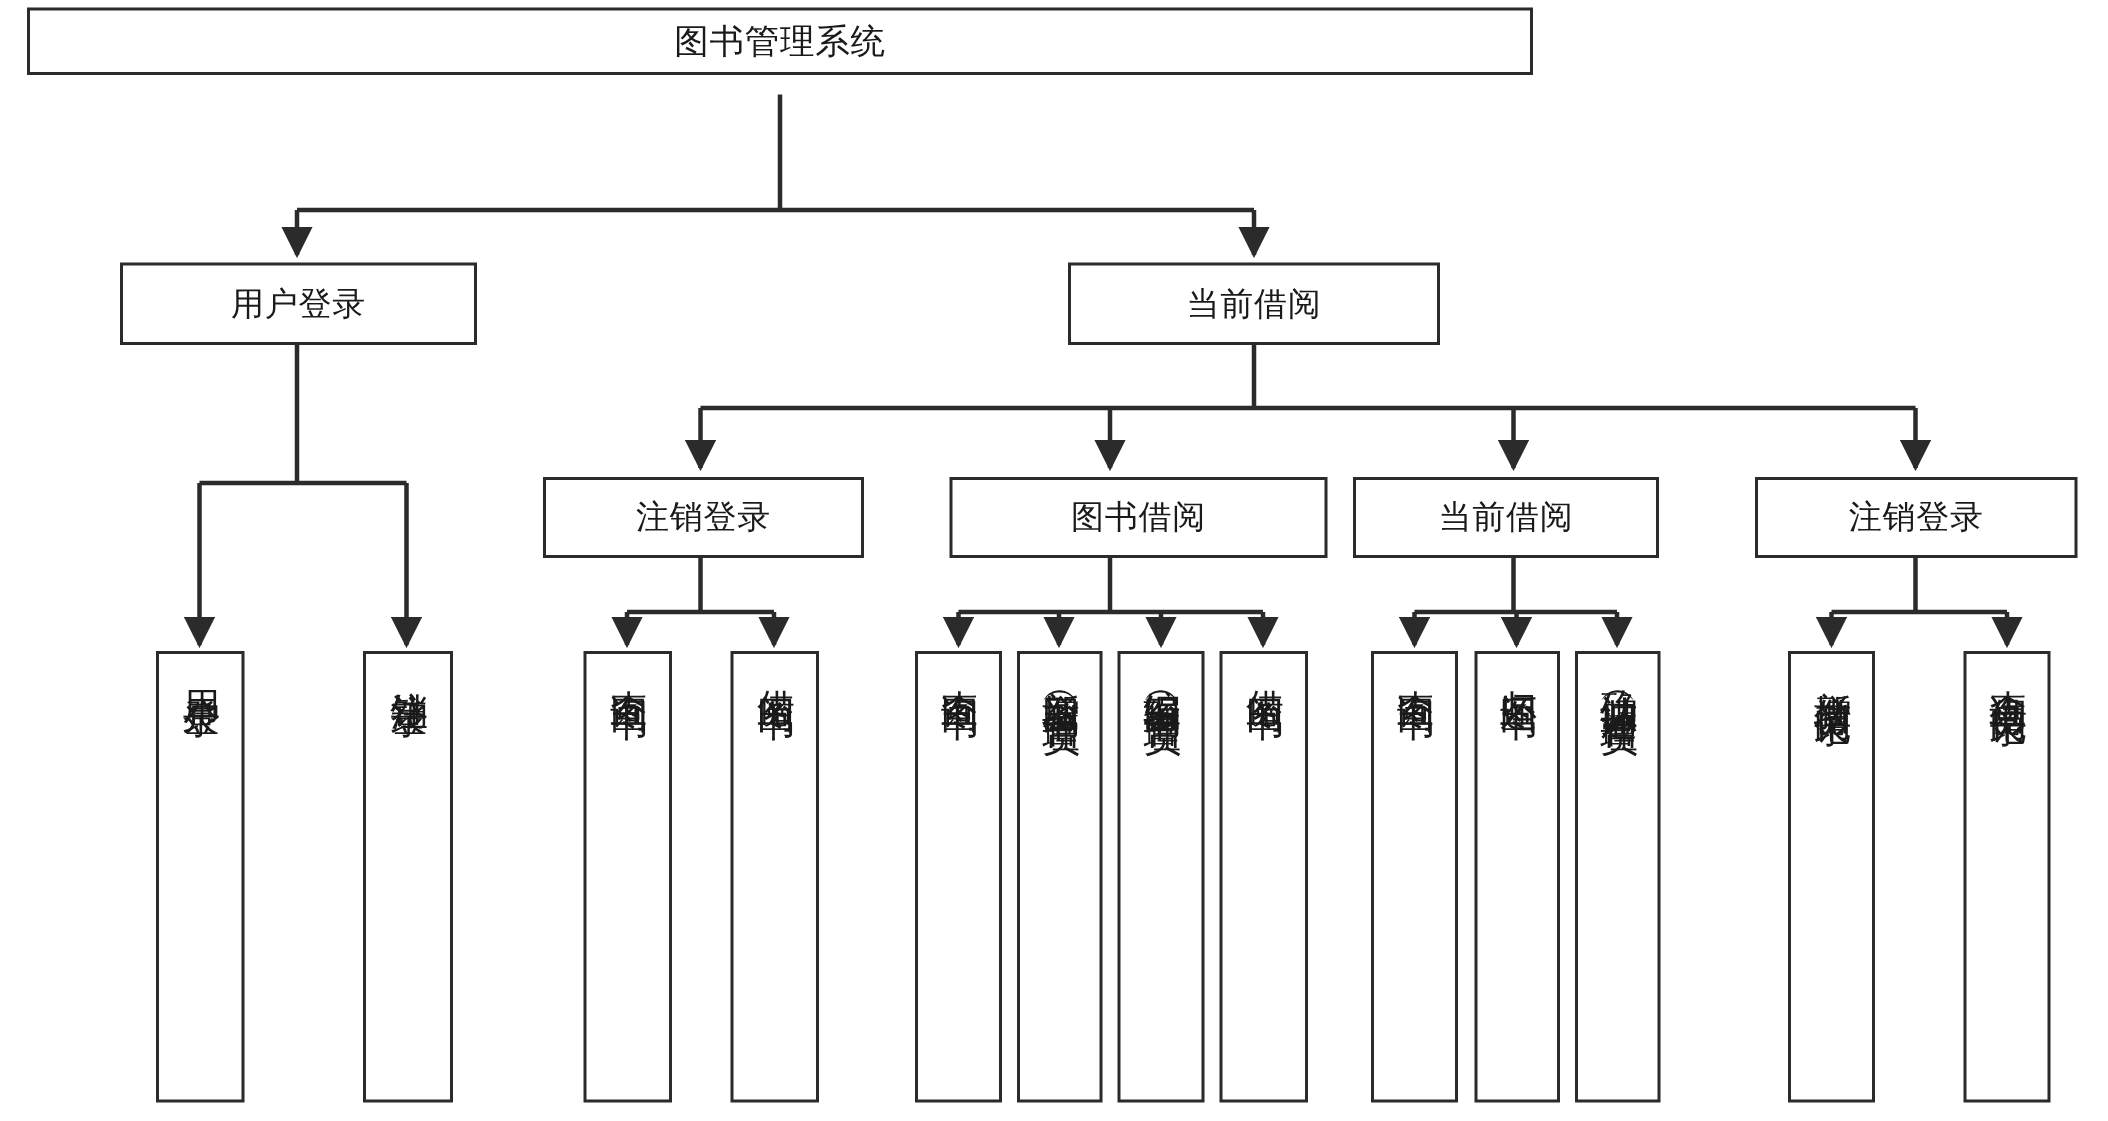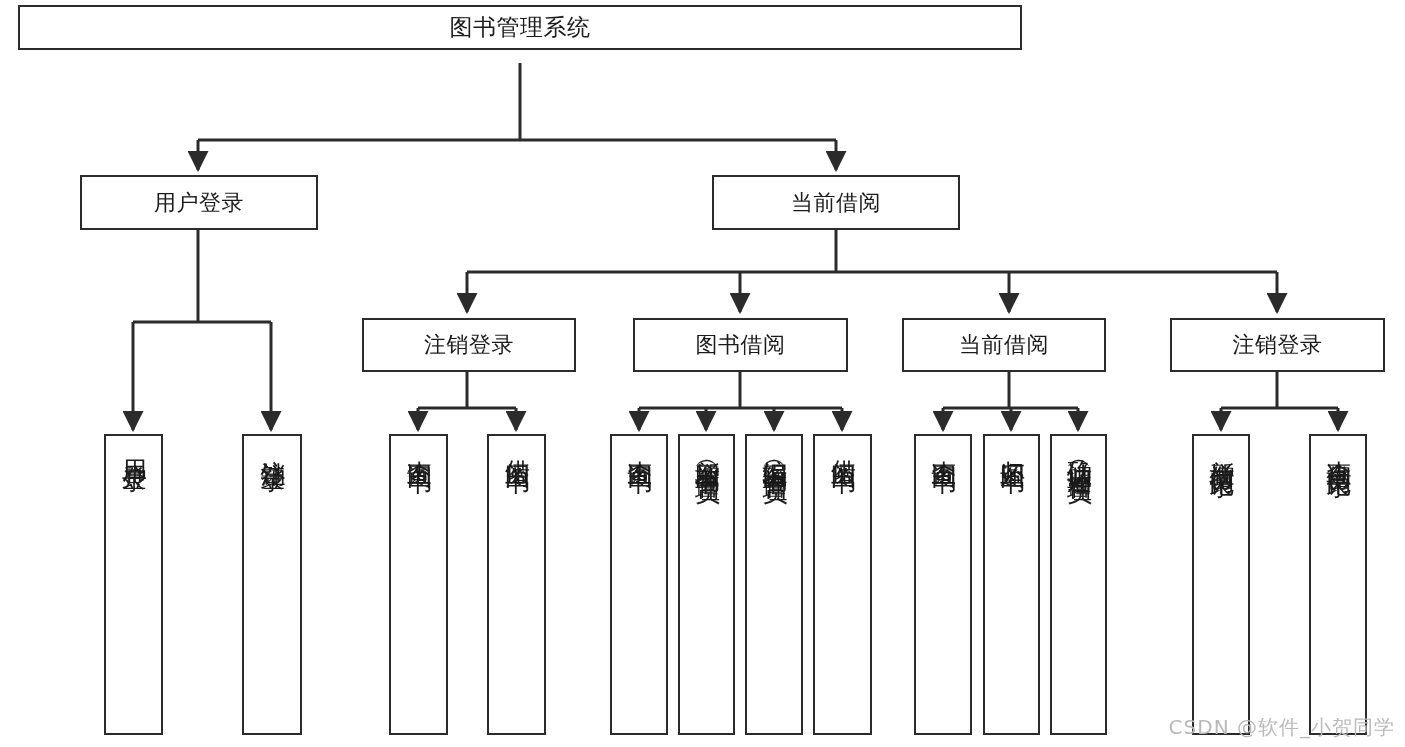--- a/index.html
+++ b/index.html
@@ -131,21 +131,21 @@
   <div class="node node-l2" style="left:80px; top:175px; width:238px; height:55px;">
     <span class="label">用户登录</span>
   </div>
   <div class="node node-l2" style="left:712px; top:175px; width:248px; height:55px;">
     <span class="label">当前借阅</span>
   </div>
 
   <div class="node node-l3" style="left:362px; top:318px; width:214px; height:54px;">
     <span class="label">注销登录</span>
   </div>
-  <div class="node node-l3" style="left:633px; top:318px; width:215px; height:54px;">
+  <div class="node node-l3" style="left:633px; top:318px; width:252px; height:54px;">
     <span class="label">图书借阅</span>
   </div>
   <div class="node node-l3" style="left:902px; top:318px; width:204px; height:54px;">
     <span class="label">当前借阅</span>
   </div>
   <div class="node node-l3" style="left:1170px; top:318px; width:215px; height:54px;">
     <span class="label">注销登录</span>
   </div>
 
   <div class="node node-leaf" style="left:104px; top:434px; width:59px; height:301px;">
@@ -185,15 +185,14 @@
     <span class="label">确认归还（管理员）</span>
   </div>
 
   <div class="node node-leaf" style="left:1192px; top:434px; width:58px; height:301px;">
     <span class="label">新增借阅记录</span>
   </div>
   <div class="node node-leaf" style="left:1309px; top:434px; width:58px; height:301px;">
     <span class="label">查询借阅记录</span>
   </div>
 
-  <div class="watermark">CSDN @软件_小贺同学</div>
 
 </div>
 
 </body></html>

